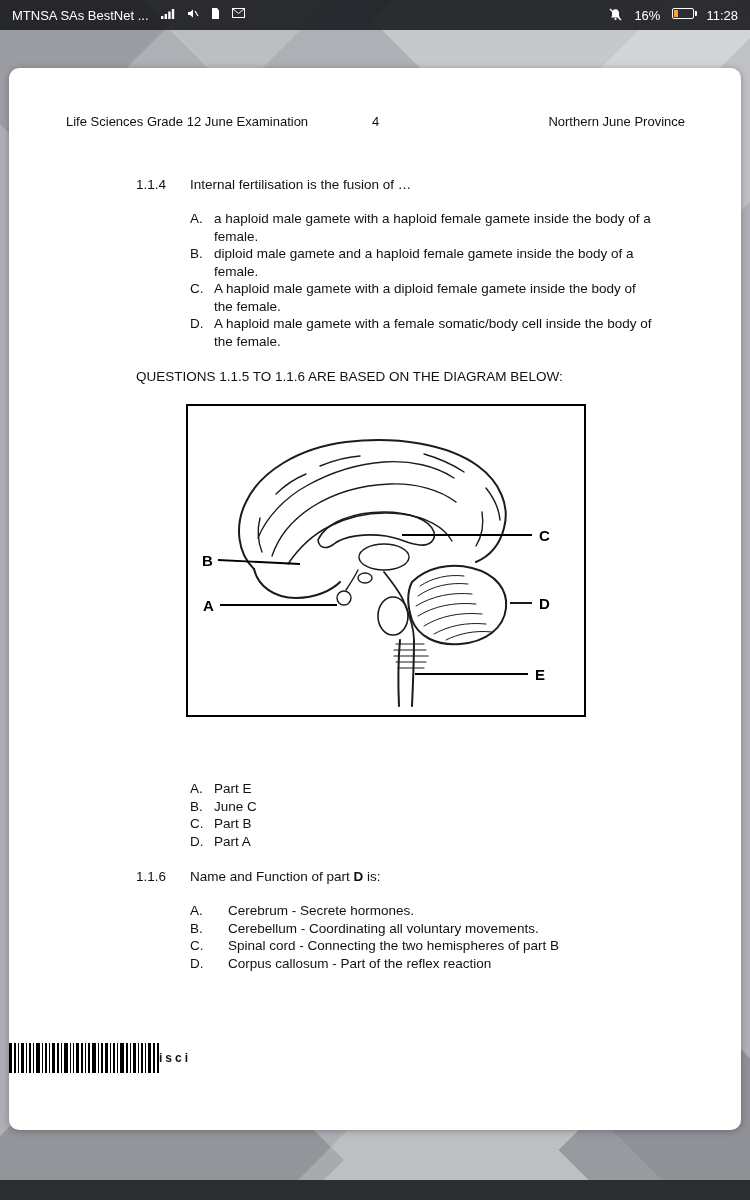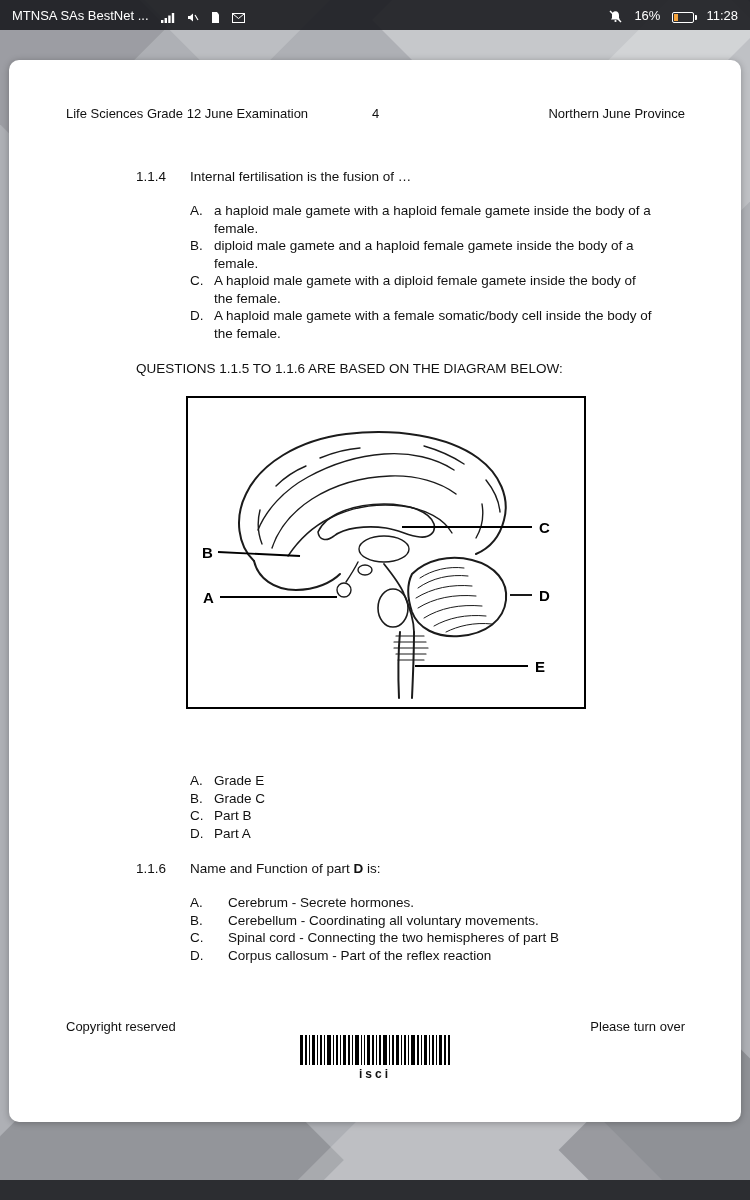--- a/index.html
+++ b/index.html
@@ -13,30 +13,30 @@
   .geo3{width:190px;height:190px;left:-60px;top:-70px;background:rgba(122,124,130,.35)}
   .geo4{width:170px;height:170px;left:150px;top:-110px;background:rgba(255,255,255,.18)}
   .geo5{width:260px;height:260px;left:30px;top:1030px;background:rgba(108,110,116,.40)}
   .geo6{width:300px;height:300px;left:330px;top:1060px;background:rgba(255,255,255,.20)}
   .geo7{width:200px;height:200px;left:600px;top:1050px;background:rgba(92,94,100,.38)}
 
   
   .status-bar{position:absolute;top:0;left:0;width:750px;height:30px;background:rgba(26,27,31,.90);
     color:#fff;display:flex;align-items:center;justify-content:space-between;padding:0 12px;
     font-size:13px;z-index:6}
-  .sb-left,.sb-right{display:flex;align-items:flex-end;gap:12px;white-space:nowrap}
+  .sb-left,.sb-right{display:flex;align-items:flex-start;gap:12px;white-space:nowrap}
   .sb-ic{display:inline-block}
   .battery{position:relative;width:22px;height:11px;border:1px solid #fff;border-radius:2px;display:inline-block}
   .battery:after{content:"";position:absolute;right:-4px;top:2px;width:2.5px;height:5px;background:#fff;border-radius:0 1px 1px 0}
   .battery-fill{position:absolute;left:1px;top:1px;bottom:1px;width:4px;background:#f5a33c}
 
   .bottom-bar{position:absolute;left:0;bottom:0;width:750px;height:20px;background:#2c2d31;z-index:6}
 
   
-  .doc-page{position:absolute;top:60px;left:9px;width:732px;height:1062px;background:#fff;
+  .doc-page{position:absolute;top:68px;left:9px;width:732px;height:1062px;background:#fff;
     border-radius:10px;box-shadow:0 1px 7px rgba(0,0,0,.28);z-index:4;
     font-size:13.5px;line-height:17.5px;color:#111}
   .abs{position:absolute}
   .doc-header{top:45px;left:57px;width:619px;display:flex;font-size:13px}
   .h-left{flex:1;text-align:left}
   .h-center{width:40px;text-align:center}
   .h-right{flex:1;text-align:right}
   .q-row{display:flex}
   .q-num{width:54px;flex:none}
   .q114{top:108px;left:127px;width:566px}
@@ -46,21 +46,21 @@
   .opt-letter-wide{width:38px;flex:none}
   .opt-text{flex:1}
   .diagram-heading{top:300px;left:127px;width:560px}
   .diagram-box{top:336px;left:177px;width:400px;height:313px;border:2px solid #000;background:#fff}
   .q115{top:678px;left:133px;width:566px}
   .q115 .q-num{width:48px}
   .q115-opts{top:712px;left:181px;width:320px}
   .q116{top:800px;left:127px;width:566px}
   .q116-opts{top:834px;left:181px;width:524px}
   .doc-footer{top:958px;left:57px;width:619px;display:flex;justify-content:space-between;font-size:13px}
-  .barcode-wrap{top:975px;left:0;width:732px;display:flex;flex-direction:column;align-items:center}
+  .barcode-wrap{top:975px;left:0;width:732px;display:flex;flex-direction:row;align-items:center}
   .barcode-label{font-weight:bold;font-size:12px;letter-spacing:3px;margin-top:1px}
   .bold{font-weight:bold}
 </style>
 </head>
 <body>
 
 <div class="screen">
   <div class="geo geo1"></div>
   <div class="geo geo2"></div>
   <div class="geo geo3"></div>
@@ -176,25 +176,25 @@
           <text x="351" y="203">D</text>
           <text x="347" y="274">E</text>
         </g>
       </svg>
     </div>
 
 
     <div class="abs q115-opts">
       <div class="opt">
         <span class="opt-letter">A.</span>
-        <span class="opt-text">Grade E</span>
+        <span class="opt-text">Part E</span>
       </div>
       <div class="opt">
         <span class="opt-letter">B.</span>
-        <span class="opt-text">Grade C</span>
+        <span class="opt-text">June C</span>
       </div>
       <div class="opt">
         <span class="opt-letter">C.</span>
         <span class="opt-text">Part B</span>
       </div>
       <div class="opt">
         <span class="opt-letter">D.</span>
         <span class="opt-text">Part A</span>
       </div>
     </div>
@@ -216,24 +216,20 @@
       <div class="opt">
         <span class="opt-letter-wide">C.</span>
         <span class="opt-text">Spinal cord - Connecting the two hemispheres of part B</span>
       </div>
       <div class="opt">
         <span class="opt-letter-wide">D.</span>
         <span class="opt-text">Corpus callosum - Part of the reflex reaction</span>
       </div>
     </div>
 
-    <div class="abs doc-footer">
-      <span>Copyright reserved</span>
-      <span>Please turn over</span>
-    </div>
 
     <div class="abs barcode-wrap">
       <svg width="150" height="30" viewBox="0 0 150 30">
         <g fill="#000">
           <rect x="0" y="0" width="3" height="30"></rect>
             <rect x="5" y="0" width="2" height="30"></rect>
             <rect x="9" y="0" width="1" height="30"></rect>
           <rect x="12" y="0" width="3" height="30"></rect>
             <rect x="17" y="0" width="1" height="30"></rect>
             <rect x="20" y="0" width="2" height="30"></rect>

